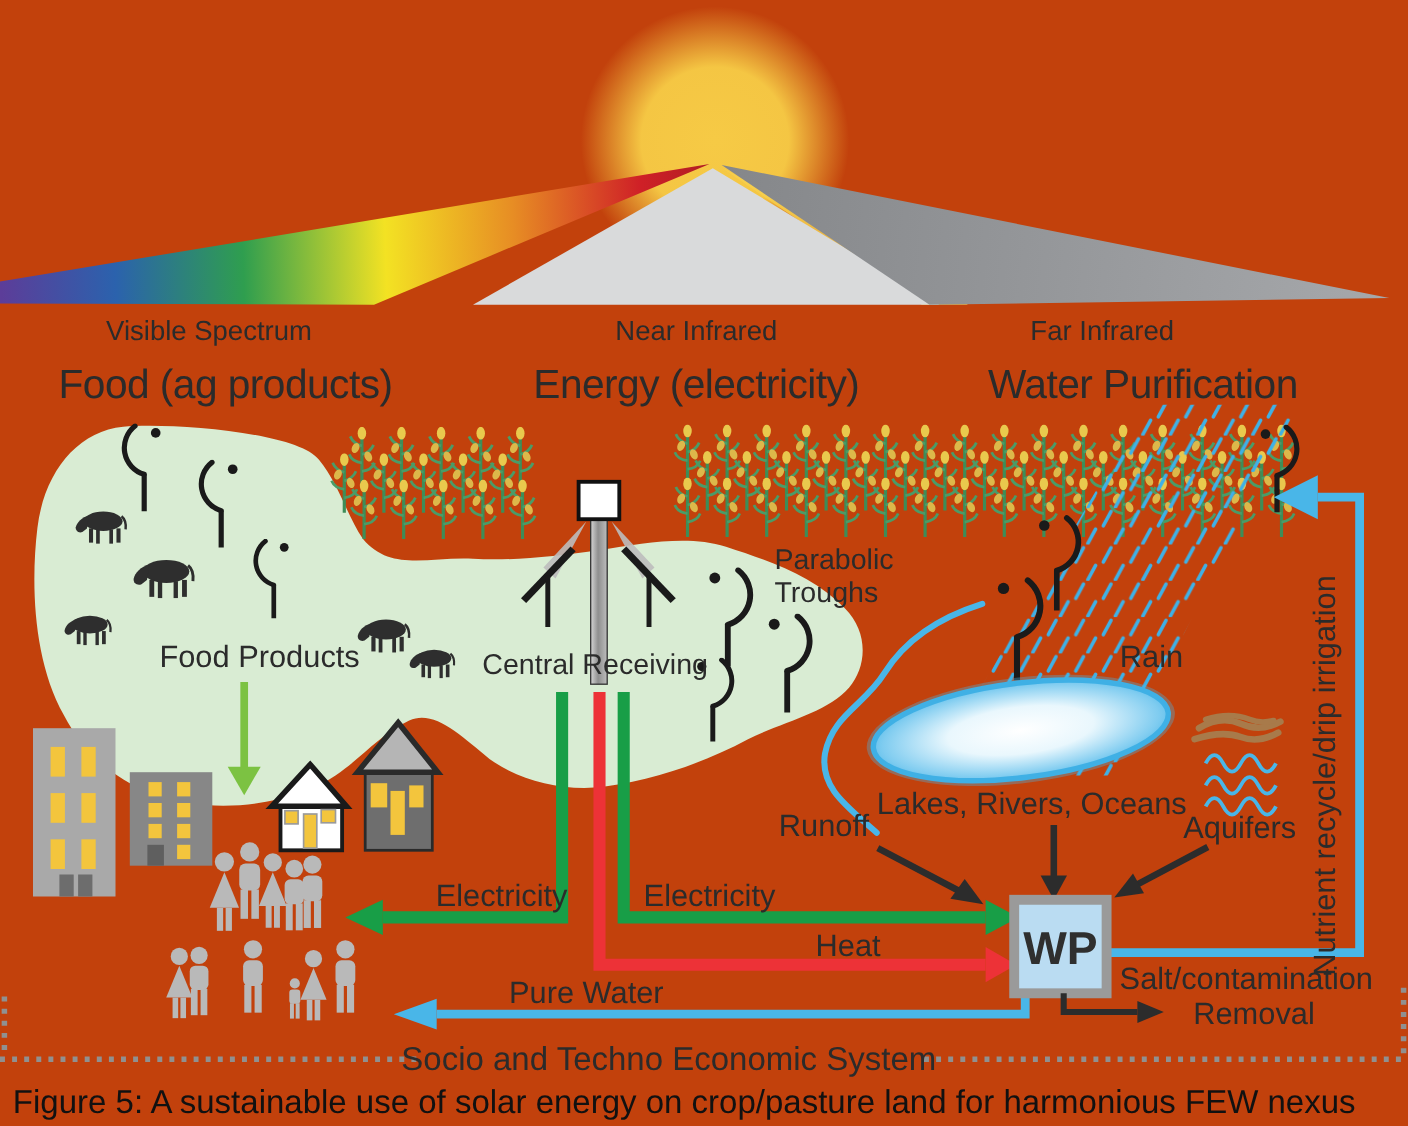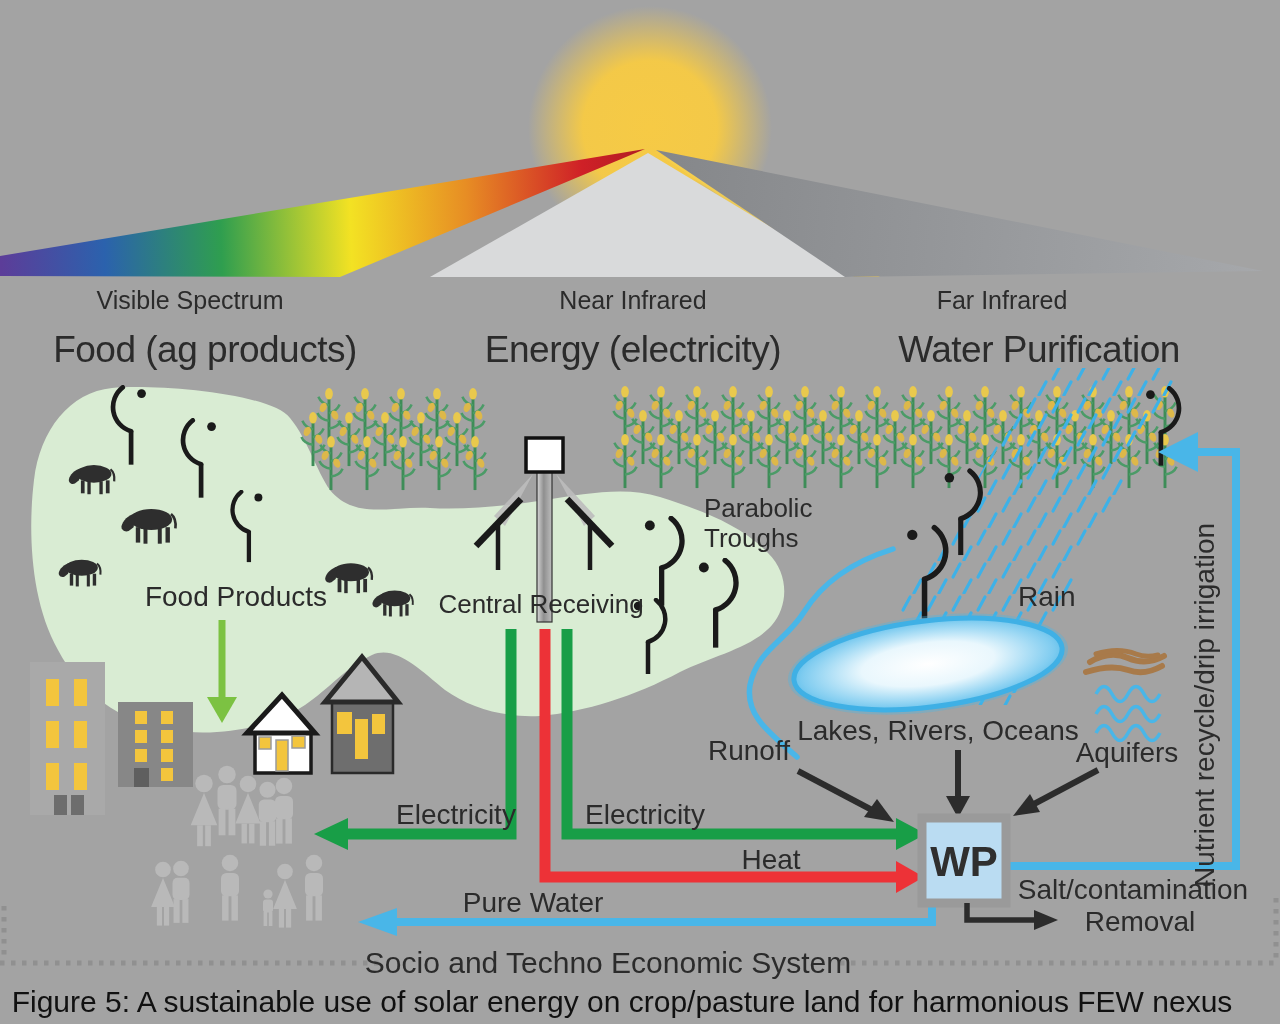--- a/index.html
+++ b/index.html
@@ -1,16 +1,16 @@
 <!DOCTYPE html>
 <html><head>
 <meta charset="utf-8">
 <style>
   html,body{margin:0;padding:0;background:#ffffff;}
-  .stage{width:1280px;height:1024px;position:relative;background:#a3a3a3;overflow:hidden;}
+  .stage{width:1280px;height:1024px;position:relative;background:#c2410c;overflow:hidden;}
   svg{display:block;}
   text{font-family:"Liberation Sans","DejaVu Sans",sans-serif;fill:#2b2b2b;}
   .subhead{font-size:25px;}
   .bighead{font-size:37px;letter-spacing:-0.5px;}
   .lbl{font-size:28px;}
   .lbl-sm{font-size:26px;}
   .wp-text{font-size:42px;font-weight:bold;fill:#2f2f2f;}
   .band-text{font-size:30px;}
   .caption-text{font-size:30px;fill:#111;}
 </style>

